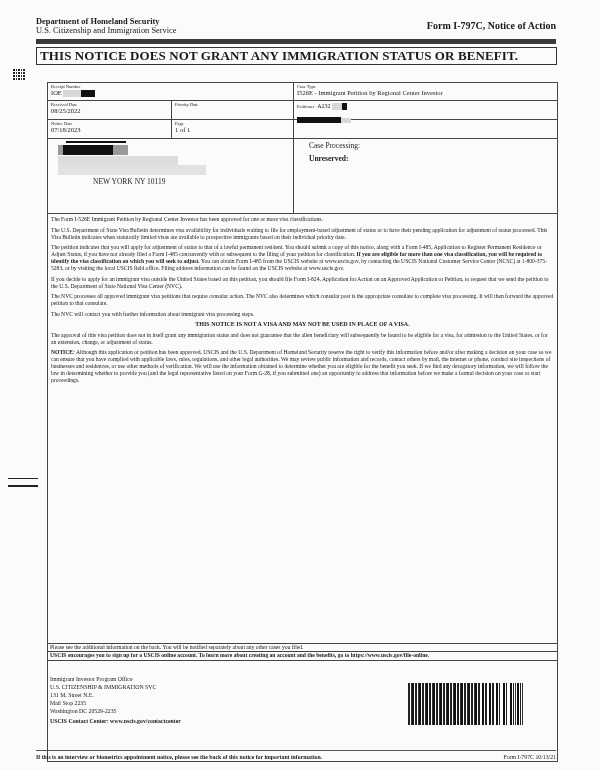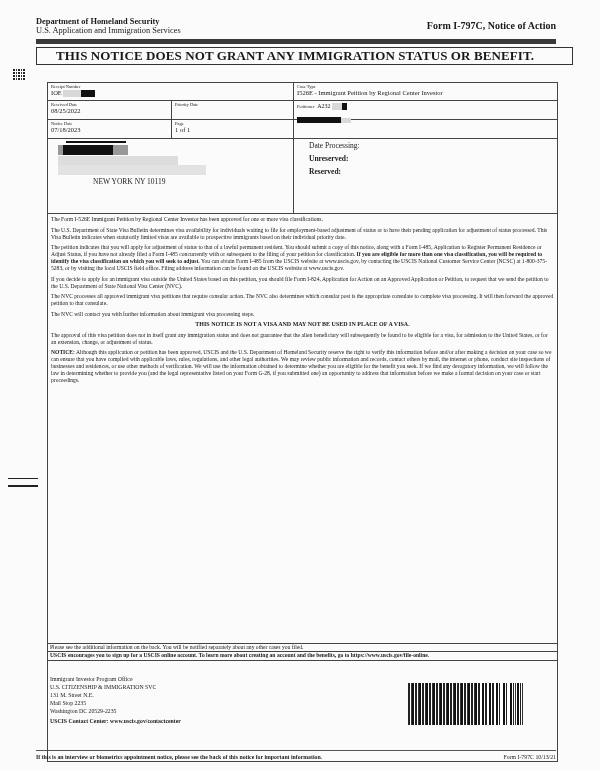--- a/index.html
+++ b/index.html
@@ -3,21 +3,21 @@
 <meta charset="utf-8">
 <style>
   html,body{margin:0;padding:0;}
   body{width:600px;height:770px;background:#fbfbfb;font-family:"Liberation Serif","DejaVu Serif",serif;color:#1a1a1a;position:relative;overflow:hidden;}
   .page{position:absolute;left:0;top:0;width:600px;height:770px;}
   .hdr-left{position:absolute;left:36px;top:17px;line-height:1.1;}
   .hdr-dept{font-size:8.4px;font-weight:bold;}
   .hdr-agency{font-size:8.4px;}
   .hdr-form{position:absolute;right:44px;top:20px;font-size:10px;font-weight:bold;}
   .hdr-bar{position:absolute;left:36px;top:39px;width:520px;height:5px;background:#3a3a3a;}
-  .banner{position:absolute;left:36px;top:47px;width:516px;height:16px;border:1.2px solid #333;font-size:13px;font-weight:bold;line-height:16px;padding-left:19px;letter-spacing:0.1px;white-space:nowrap;}
+  .banner{position:absolute;left:36px;top:47px;width:516px;height:16px;border:1.2px solid #333;font-size:13px;font-weight:bold;line-height:16px;padding-left:3px;letter-spacing:0.1px;white-space:nowrap;}
   .qr{position:absolute;left:13px;top:68px;width:13px;height:12px;background:
      repeating-linear-gradient(90deg,#222 0 2px,#fff 2px 3px,#333 3px 4px,#fff 4px 5px),#222;
      -webkit-mask:repeating-linear-gradient(0deg,#000 0 2px,transparent 2px 3px);}
   .main{position:absolute;left:47px;top:82px;width:509px;height:678px;border:1.3px solid #444;}
   .cell{position:absolute;border-right:1px solid #444;border-bottom:1px solid #444;box-sizing:border-box;padding:1px 3px;}
   .lbl{font-size:4.5px;line-height:5px;}
   .val{font-size:6.5px;line-height:8px;}
   .redact{display:inline-block;background:#111;height:7px;vertical-align:middle;}
   .blur{display:inline-block;background:#d8d8d8;height:7px;vertical-align:middle;}
   .addr{position:absolute;left:0;top:56px;width:246px;height:75px;border-right:1px solid #444;border-bottom:1px solid #444;box-sizing:border-box;}
@@ -37,21 +37,21 @@
   .side-marks{position:absolute;left:8px;top:478px;width:30px;}
   .side-marks div{height:1.3px;background:#222;margin-bottom:6px;}
 </style>
 </head>
 <body>
 
 <div class="page">
 
   <div class="hdr-left">
     <div class="hdr-dept">Department of Homeland Security</div>
-    <div class="hdr-agency">U.S. Application and Immigration Services</div>
+    <div class="hdr-agency">U.S. Citizenship and Immigration Service</div>
   </div>
   <div class="hdr-form">Form I-797C, Notice of Action</div>
   <div class="hdr-bar"></div>
   <div class="banner">THIS NOTICE DOES NOT GRANT ANY IMMIGRATION STATUS OR BENEFIT.</div>
 
   <div class="qr"></div>
 
   <div class="side-marks">
       <div></div>
       <div></div>
@@ -94,23 +94,22 @@
     <div class="addr">
       <div style="position:absolute;left:18px;top:2px;width:60px;height:2px;background:#111;"></div>
       <div style="position:absolute;left:10px;top:6px;width:70px;height:10px;background:#999;"></div>
       <div style="position:absolute;left:15px;top:6px;width:50px;height:10px;background:#111;"></div>
       <div style="position:absolute;left:10px;top:17px;width:120px;height:9px;background:#ddd;"></div>
       <div style="position:absolute;left:10px;top:26px;width:148px;height:10px;background:#e2e2e2;"></div>
       <div style="position:absolute;left:16px;top:38px;font-size:7.5px;padding-left:29px;">NEW YORK  NY  10119</div>
     </div>
 
     <div class="notice-box">
-      <div>Date Processing:</div>
+      <div>Case Processing:</div>
       <div class="b">Unreserved:</div>
-      <div class="b">Reserved:</div>
     </div>
 
     <div class="body">
       <p>The Form I-526E Immigrant Petition by Regional Center Investor has been approved for one or more visa classifications.</p>
       <p>The U.S. Department of State Visa Bulletin determines visa availability for individuals waiting to file for employment-based adjustment of status or to have their pending application for adjustment of status processed. This Visa Bulletin indicates when statutorily limited visas are available to prospective immigrants based on their individual priority date.</p>
       <p><span>The petition indicates that you will apply for adjustment of status to that of a lawful permanent resident. You should submit a copy of this notice, along with a Form I-485, Application to Register Permanent Residence or Adjust Status, if you have not already filed a Form I-485 concurrently with or subsequent to the filing of your petition for classification. </span><b>If you are eligible for more than one visa classification, you will be required to identify the visa classification on which you will seek to adjust.</b><span> You can obtain Form I-485 from the USCIS website at www.uscis.gov, by contacting the USCIS National Customer Service Center (NCSC) at 1-800-375-5283, or by visiting the local USCIS field office. Filing address information can be found on the USCIS website at www.uscis.gov.</span></p>
       <p>If you decide to apply for an immigrant visa outside the United States based on this petition, you should file Form I-824, Application for Action on an Approved Application or Petition, to request that we send the petition to the U.S. Department of State National Visa Center (NVC).</p>
       <p>The NVC processes all approved immigrant visa petitions that require consular action. The NVC also determines which consular post is the appropriate consulate to complete visa processing. It will then forward the approved petition to that consulate.</p>
       <p>The NVC will contact you with further information about immigrant visa processing steps.</p>
       <p class="center">THIS NOTICE IS NOT A VISA AND MAY NOT BE USED IN PLACE OF A VISA.</p>

